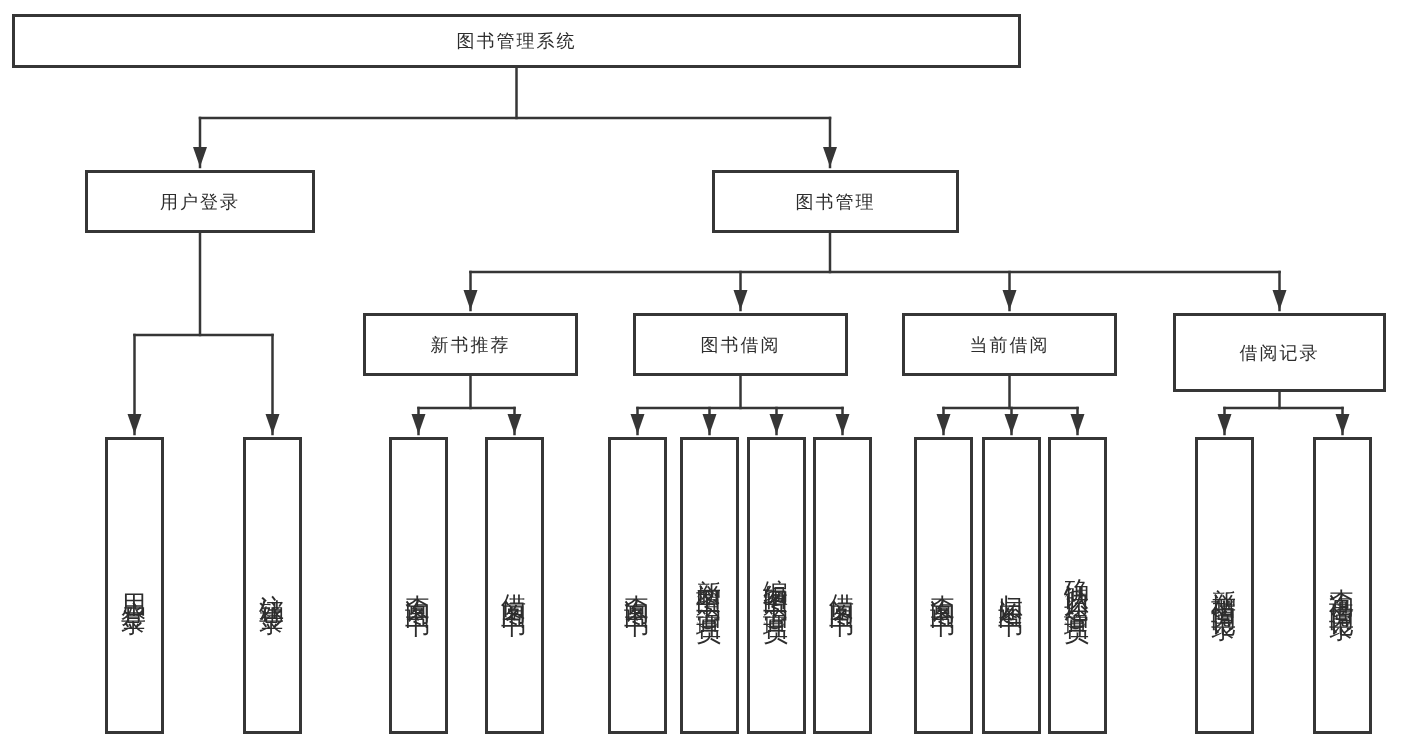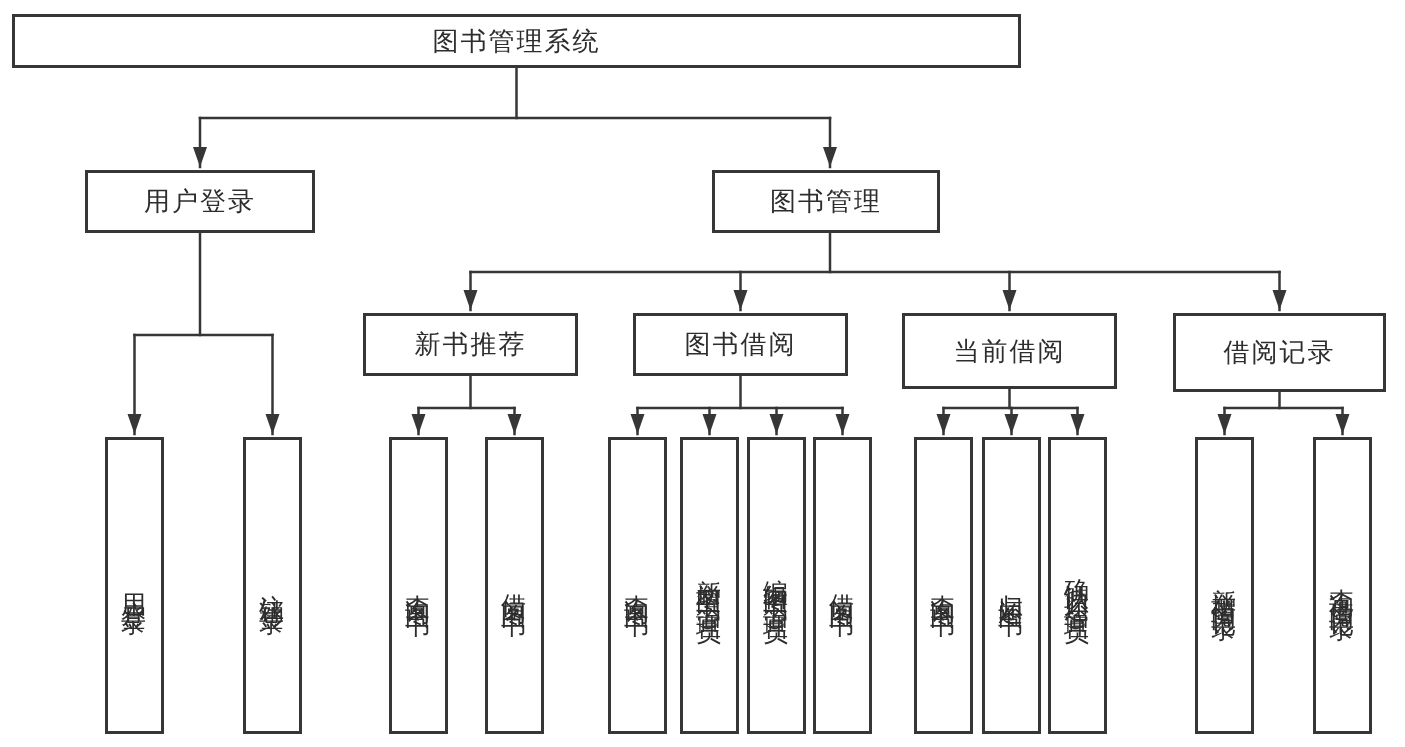--- a/index.html
+++ b/index.html
@@ -19,21 +19,21 @@
   }
   .connectors{position:absolute;left:0;top:0;z-index:1;}
   .connectors line{stroke:var(--line);stroke-width:2.5;stroke-linecap:square;}
   .connectors .ah{fill:var(--line);}
   .box{
     position:absolute;box-sizing:border-box;z-index:2;
     background:var(--fill);border:3px solid var(--border);
     display:flex;align-items:center;justify-content:center;
     color:var(--text);
   }
-  .h-label{font-size:26px;letter-spacing:2px;white-space:nowrap;}
+  .h-label{font-size:18px;letter-spacing:2px;white-space:nowrap;}
   .leaf .v-label{
     writing-mode:vertical-rl;text-orientation:mixed;
     font-size:25px;letter-spacing:6px;white-space:nowrap;
   }
   .watermark{
     position:absolute;right:5px;top:714px;z-index:5;
     font-size:19px;letter-spacing:1px;color:var(--watermark);
     text-shadow:1px 1px 0 rgba(255,255,255,.85);
     white-space:nowrap;
   }
@@ -105,31 +105,31 @@
     </g>
   </svg>
 
   <div class="box" style="left:12px;top:14px;width:1009px;height:54px">
     <span class="h-label">图书管理系统</span>
   </div>
 
   <div class="box" style="left:85px;top:170px;width:230px;height:63px">
     <span class="h-label">用户登录</span>
   </div>
-  <div class="box" style="left:712px;top:170px;width:228px;height:63px">
+  <div class="box" style="left:712px;top:170px;width:247px;height:63px">
     <span class="h-label">图书管理</span>
   </div>
 
   <div class="box" style="left:633px;top:313px;width:215px;height:63px">
     <span class="h-label">图书借阅</span>
   </div>
   <div class="box" style="left:363px;top:313px;width:215px;height:63px">
     <span class="h-label">新书推荐</span>
   </div>
-  <div class="box" style="left:902px;top:313px;width:215px;height:76px">
+  <div class="box" style="left:902px;top:313px;width:215px;height:63px">
     <span class="h-label">当前借阅</span>
   </div>
   <div class="box" style="left:1173px;top:313px;width:213px;height:79px">
     <span class="h-label">借阅记录</span>
   </div>
 
   <div class="box leaf" style="left:105px;top:437px;width:59px;height:297px">
     <span class="v-label">用户登录</span>
   </div>
   <div class="box leaf" style="left:243px;top:437px;width:59px;height:297px">

